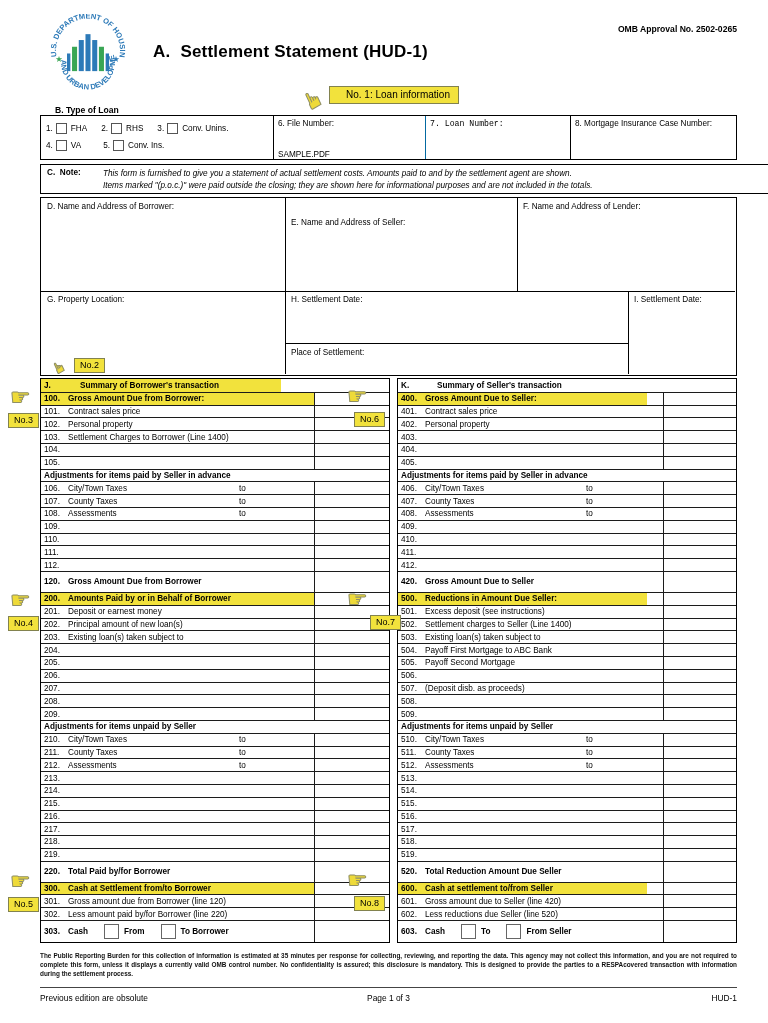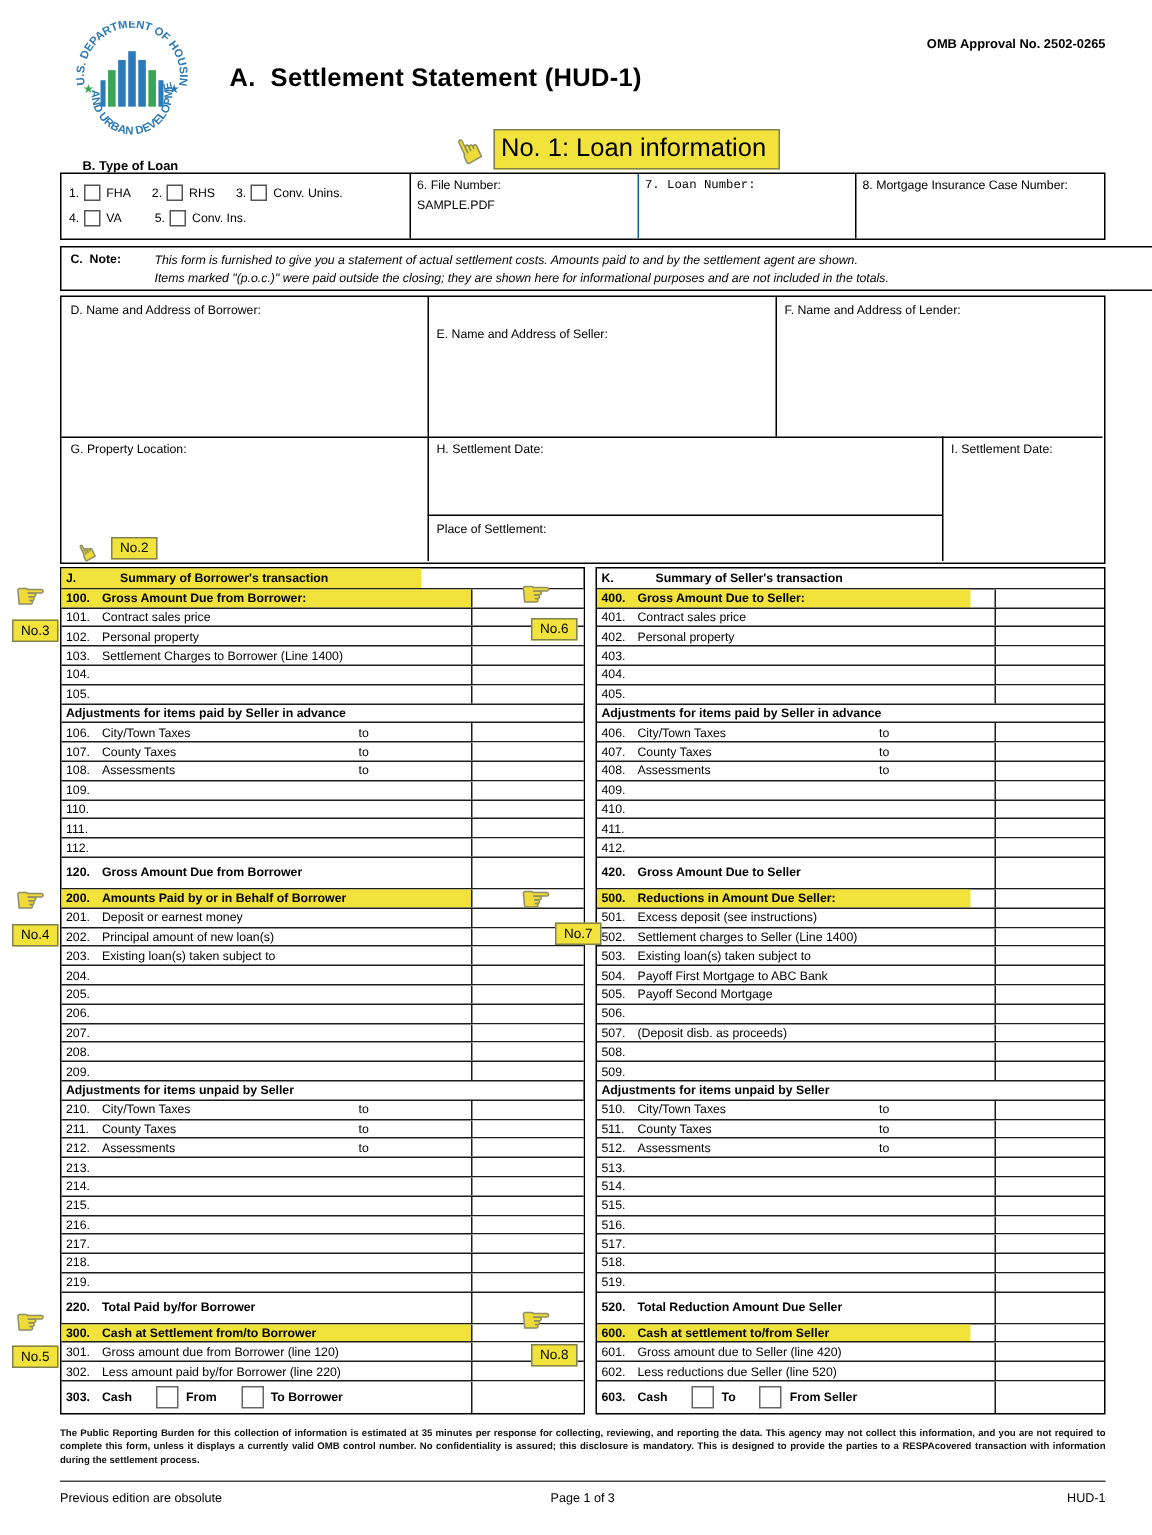--- a/index.html
+++ b/index.html
@@ -13,37 +13,37 @@
   .title .tpfx{margin-right:10px;}
   .omb{left:480px;top:24px;width:257px;text-align:right;font-size:8.6px;font-weight:bold;}
 
   
   .hand{position:absolute;font-size:23px;line-height:1;color:var(--hand);
         -webkit-text-stroke:1px #8f8f66;z-index:5;}
   .hand.up{transform:rotate(-115deg);}
   .hand.sm{font-size:15px;}
   .cbox{position:absolute;background:var(--hl);border:1.5px solid var(--cob);
         font-size:9px;padding:1px 5px 2px 5px;z-index:5;white-space:nowrap;}
-  .cbox.big{font-size:17px;padding:2px 8px 3px 4px;}
+  .cbox.big{font-size:10px;padding:2px 8px 3px 16px;}
 
   
   .bx{position:absolute;border:1.6px solid #000;background:#fff;box-sizing:border-box;font-size:8.2px;}
   .seclab{position:absolute;font-size:8.6px;font-weight:bold;}
 
   
   #bbox{left:40px;top:115px;width:697px;height:45px;display:flex;}
   #bbox .c1{width:227px;padding:4px 0 0 5px;}
   #bbox .c2{width:147px;border-left:1px solid #000;padding:3px 0 0 4px;}
   #bbox .c3{width:140px;border-left:1px solid #0369a1;padding:3px 0 0 4px;font-family:Liberation Mono, monospace;}
   #bbox .c4{flex:1;border-left:1px solid #000;padding:3px 0 0 4px;}
   .ltrow{display:flex;align-items:center;height:17px;}
   .ltgrp{display:flex;align-items:center;margin-right:14px;}
   .ltgrp .n{margin-right:3px;}
   .cbs{width:9px;height:9px;border:1px solid #555;background:#fff;display:inline-block;margin-right:4px;flex:none;}
-  .fileval{margin-top:4px;}
+  .fileval{margin-top:22px;}
 
   
   #cbox{left:40px;top:164px;width:756px;height:30px;display:flex;padding:3px 6px;}
   #cbox .clab{font-weight:bold;width:56px;flex:none;white-space:pre;}
   #cbox .ctxt{font-style:italic;line-height:1.45;}
 
   
   #defbox{left:40px;top:197px;width:697px;height:179px;}
   #defbox .lbl{position:absolute;font-size:8.2px;}
   .vline,.hline{position:absolute;background:#000;}

